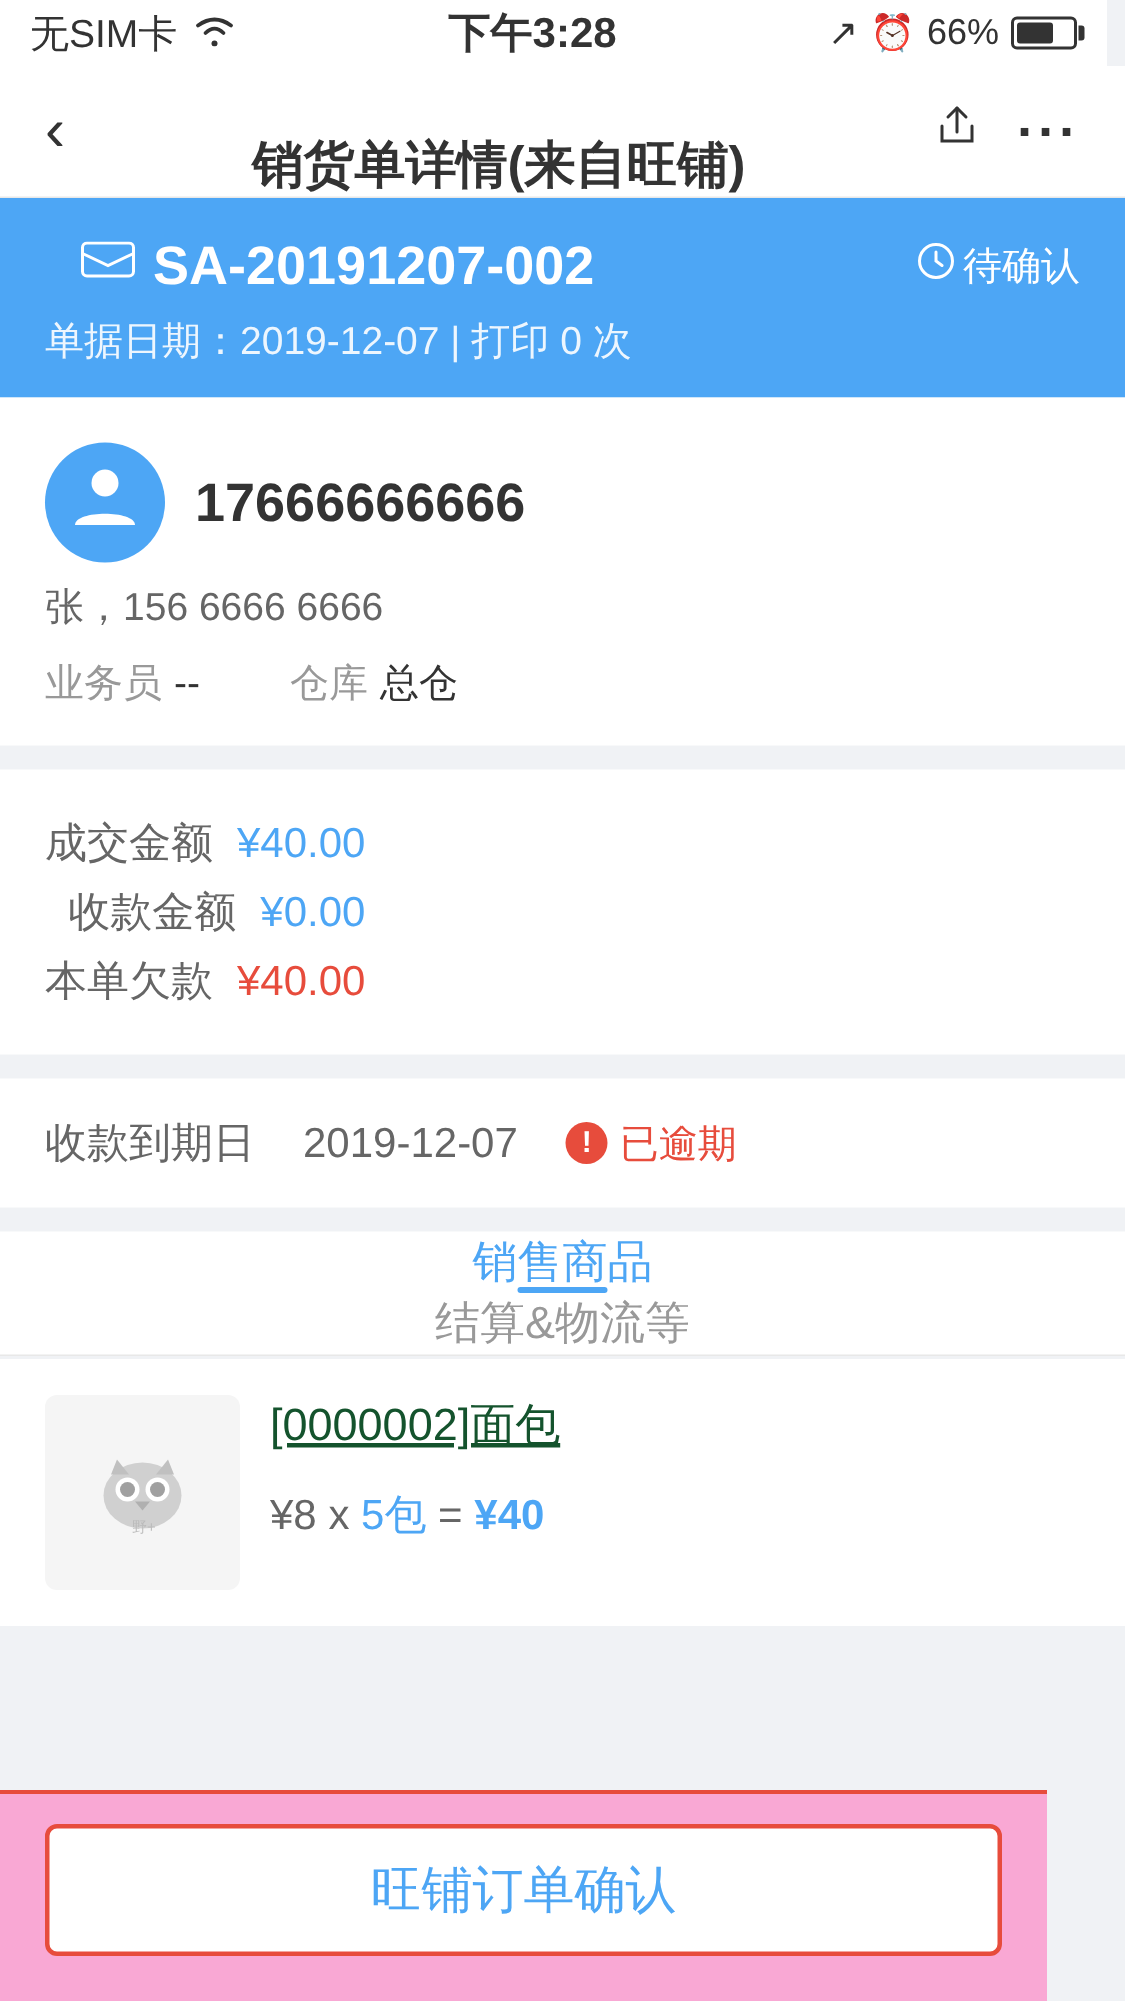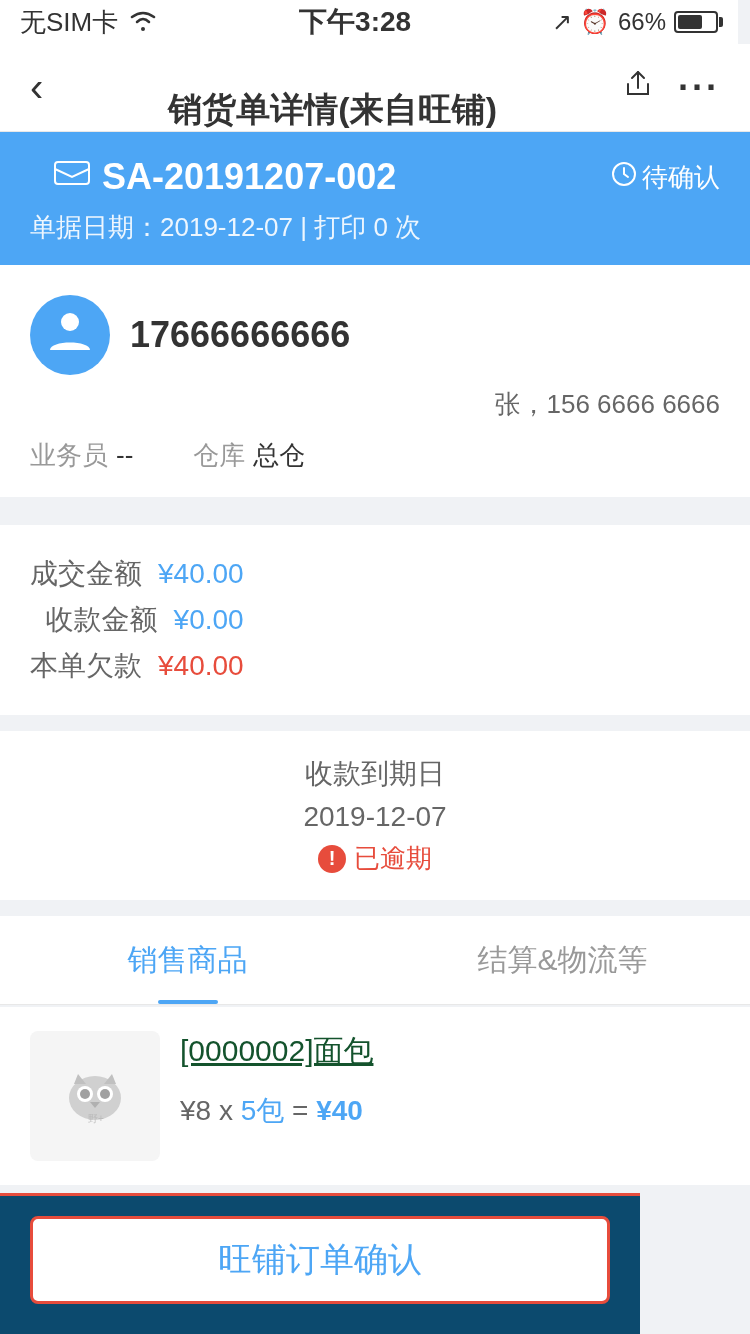--- a/index.html
+++ b/index.html
@@ -108,22 +108,21 @@
     }
     .order-meta {
       color: rgba(255,255,255,0.9);
       font-size: 26px;
     }
 
     
     .customer-section {
       background: #fff;
       padding: 30px 30px 24px 30px;
-      margin-bottom: 28px;
-      text-align: right;
+      margin-bottom: 16px;
     }
     .customer-row {
       display: flex;
       align-items: center;
       gap: 20px;
       margin-bottom: 12px;
     }
     .avatar {
       width: 80px;
       height: 80px;
@@ -199,24 +198,23 @@
     .stat-value-blue { color: #4da6f5; font-weight: 500; }
     .stat-value-red { color: #e74c3c; font-weight: 500; }
 
     
     .due-section {
       background: #fff;
       padding: 24px 30px;
       margin-bottom: 16px;
       display: flex;
       align-items: center;
-      gap: 8px;
+      gap: 32px;
       font-size: 28px;
       color: #666;
-      flex-direction: column;
     }
     .overdue-badge {
       display: flex;
       align-items: center;
       gap: 8px;
       color: #e74c3c;
       font-size: 26px;
     }
     .overdue-dot {
       width: 28px;
@@ -232,20 +230,21 @@
     }
 
     
     .tabs-section {
       background: #fff;
       border-bottom: 1px solid #e8e8e8;
     }
     .tabs {
       display: flex;
       align-items: stretch;
+      flex-direction: column;
     }
     .tab {
       flex: 1;
       height: 88px;
       display: flex;
       align-items: center;
       justify-content: center;
       font-size: 30px;
       color: #999;
       position: relative;
@@ -317,22 +316,22 @@
     .content-area {
       min-height: 240px;
       background: #f0f2f5;
     }
 
     
     .bottom-bar {
       position: fixed;
       bottom: 0;
       left: 0;
-      width: 640px;
-      background: #0c4a6e;
+      width: 698px;
+      background: #f9a8d4;
       padding: 20px 30px 30px 30px;
       border-top: 3px solid #e74c3c;
     }
     .confirm-button {
       width: 100%;
       height: 88px;
       background: #fff;
       border: 3px solid #e74c3c;
       border-radius: 8px;
       font-size: 34px;

